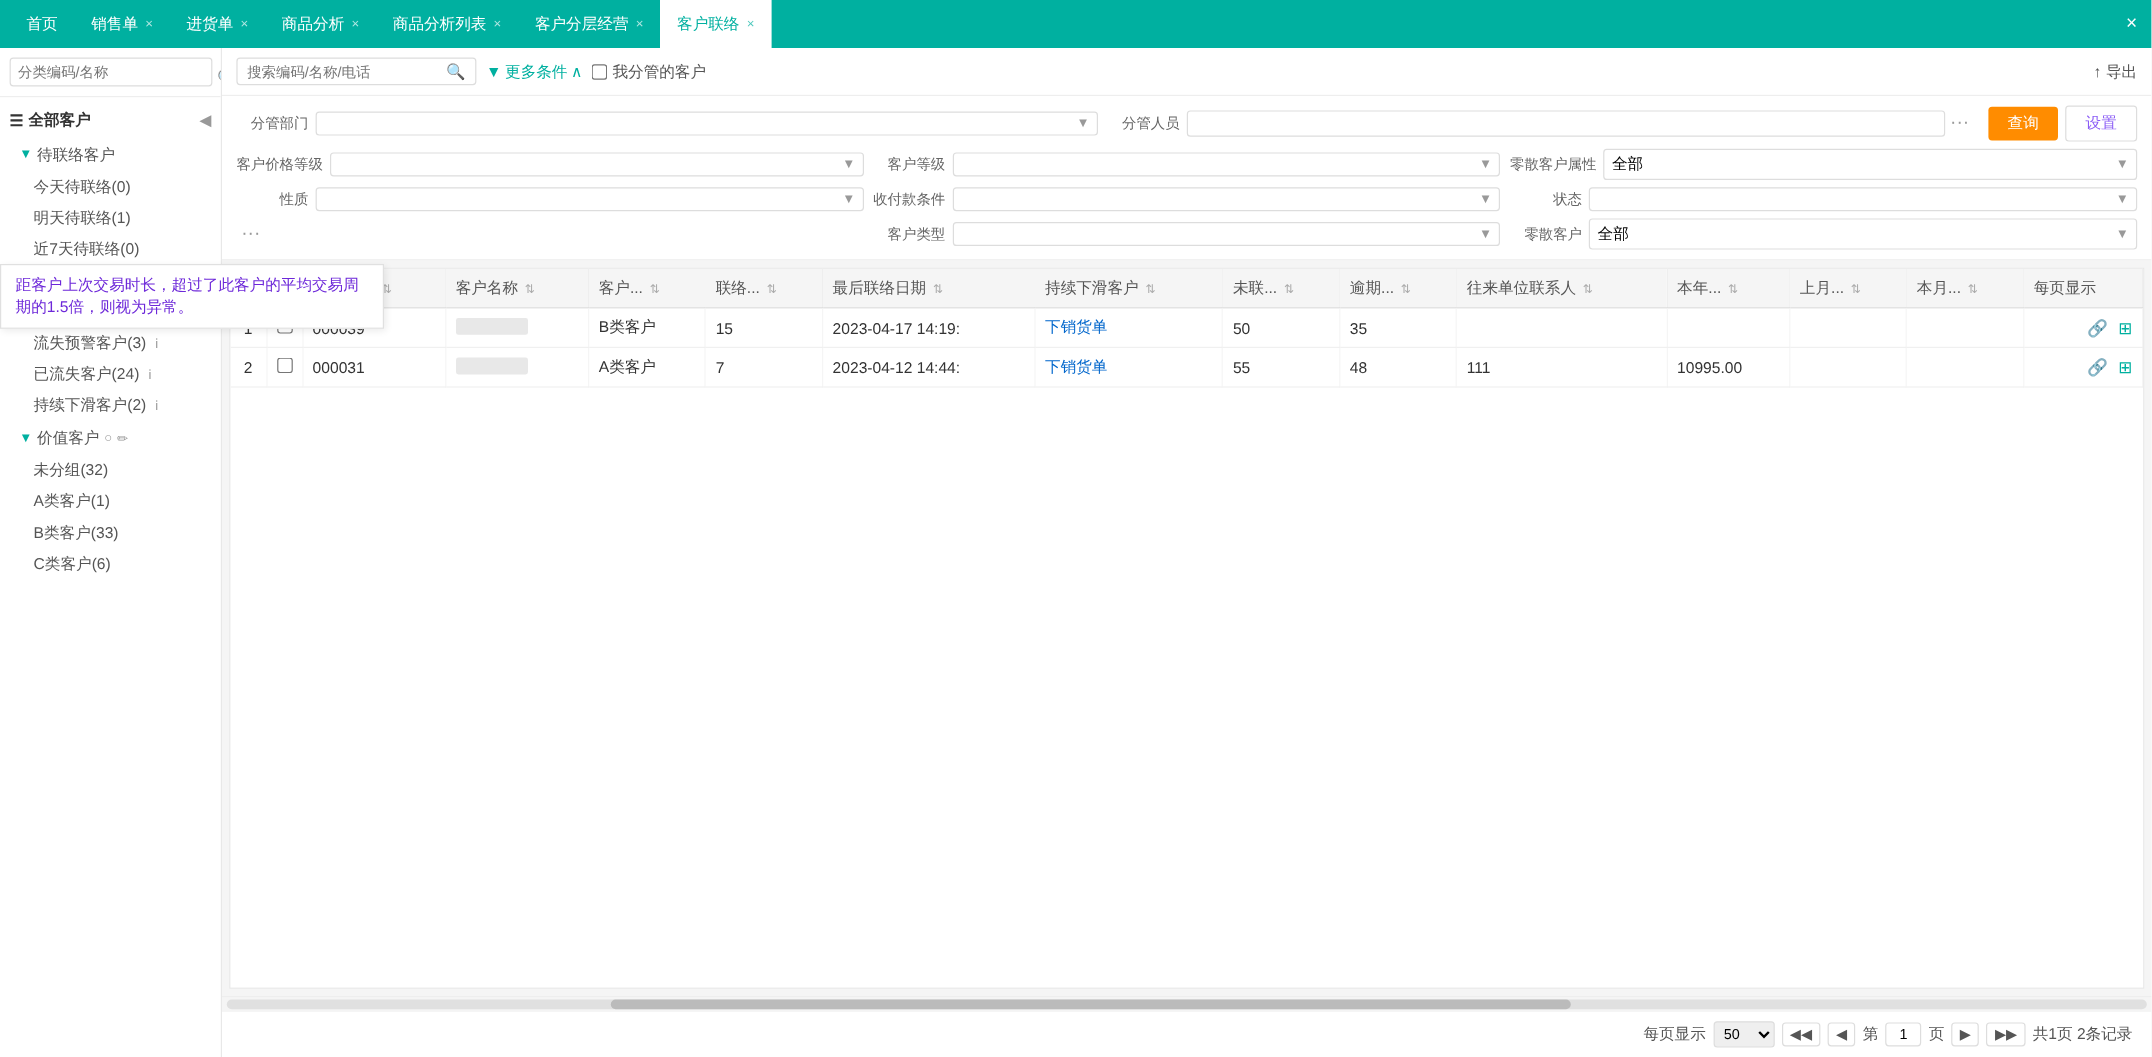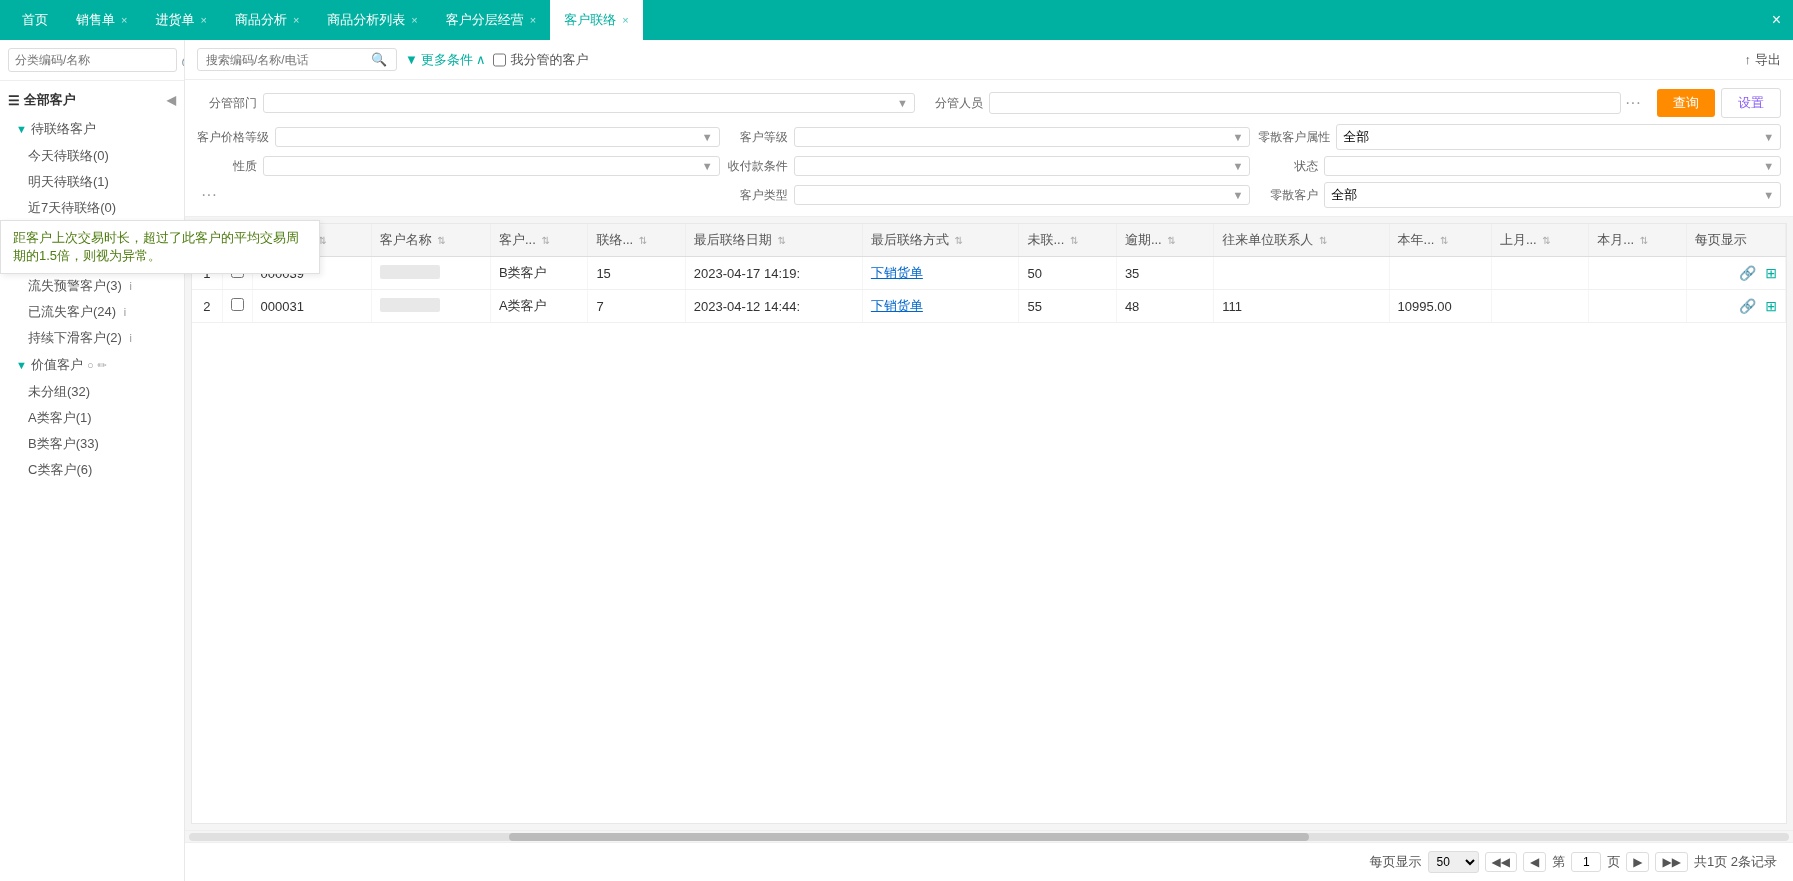--- a/index.html
+++ b/index.html
@@ -122,21 +122,21 @@
 
     
     .tooltip-box {
       position: absolute;
       left: 0;
       top: 220px;
       background: #fff;
       border: 1px solid #e0e0e0;
       padding: 8px 12px;
       font-size: 12px;
-      color: #4d7c0f;
+      color: #6d28d9;
       z-index: 100;
       max-width: 320px;
       box-shadow: 2px 2px 6px rgba(0,0,0,0.08);
     }
 
     
     .right-content {
       flex: 1;
       display: flex;
       flex-direction: column;
@@ -315,21 +315,21 @@
     .check-col { width: 30px; text-align: center; }
     .action-cell { display: flex; gap: 8px; justify-content: flex-end; }
     .action-icon { color: #00b0a0; cursor: pointer; font-size: 14px; }
     .blurred-cell {
       background: #e8e8e8;
       border-radius: 2px;
       display: inline-block;
       width: 60px;
       height: 14px;
     }
-    .link-text { color: #0066cc; text-decoration: underline; cursor: pointer; }
+    .link-text { color: #0066cc; cursor: pointer; }
     .row-num { color: #999; text-align: center; }
 
     
     .pagination-bar {
       background: #fff;
       border-top: 1px solid #eee;
       padding: 8px 16px;
       display: flex;
       align-items: center;
       justify-content: flex-end;
@@ -625,21 +625,21 @@
             </th>
             <th>
               <span>联络...</span>
               <span class="sort-icon">⇅</span>
             </th>
             <th>
               <span>最后联络日期</span>
               <span class="sort-icon">⇅</span>
             </th>
             <th>
-              <span>最后联络方式</span>
+              <span>持续下滑客户</span>
               <span class="sort-icon">⇅</span>
             </th>
             <th>
               <span>未联...</span>
               <span class="sort-icon">⇅</span>
             </th>
             <th>
               <span>逾期...</span>
               <span class="sort-icon">⇅</span>
             </th>

